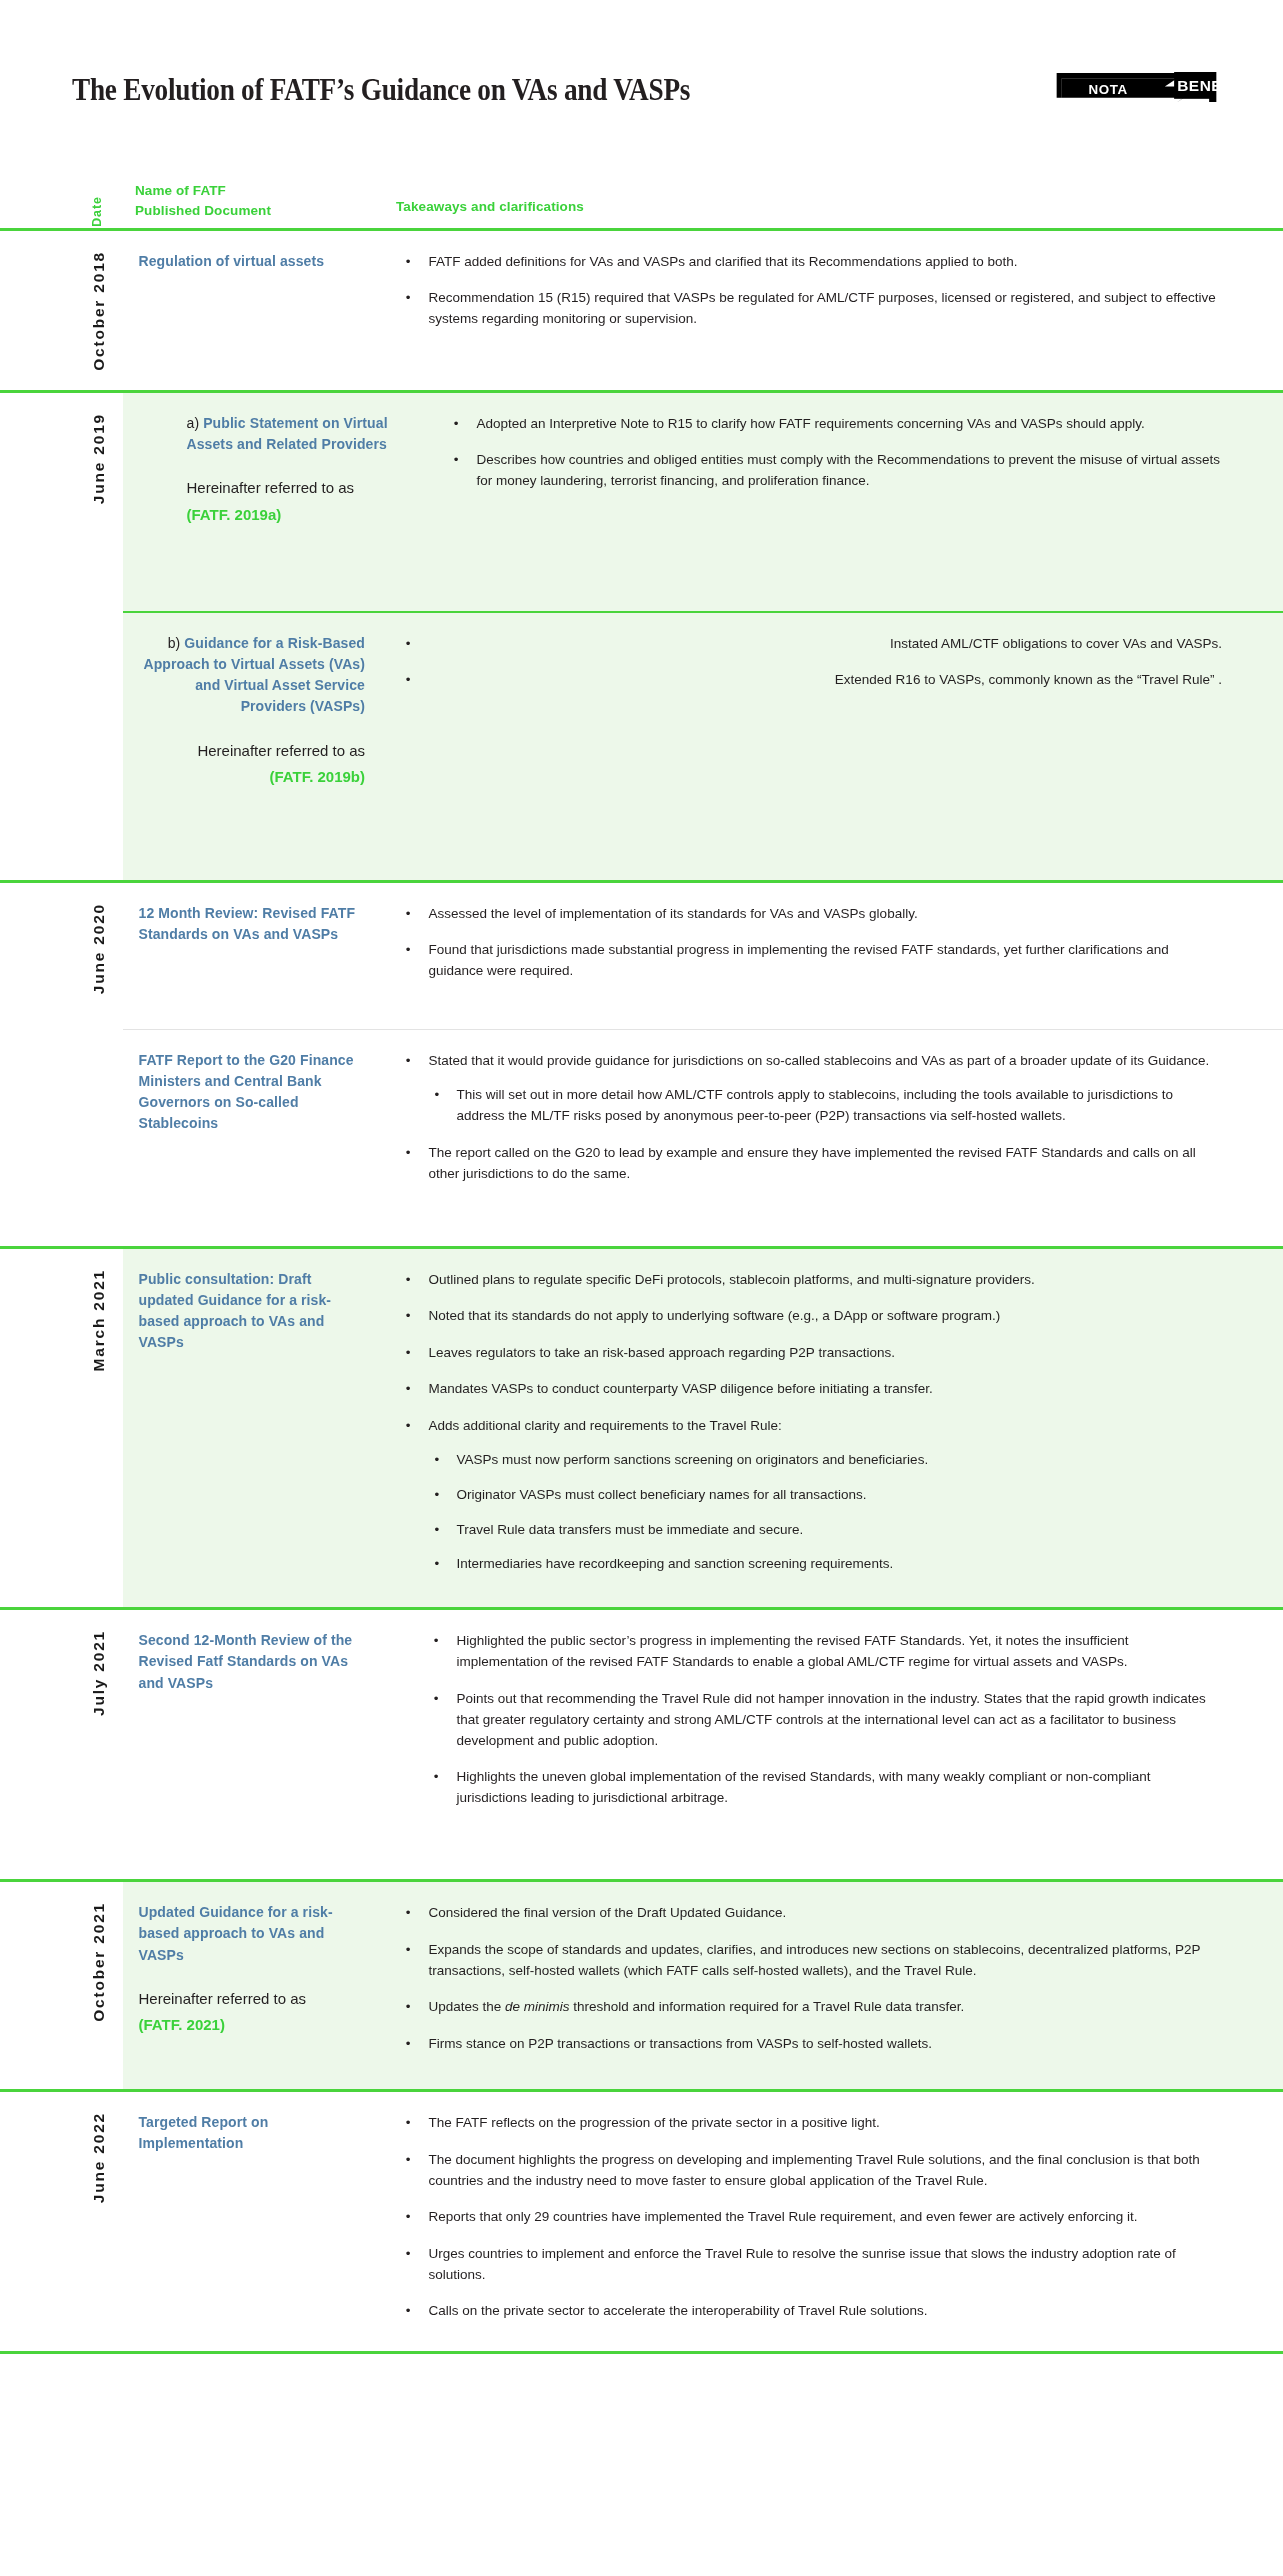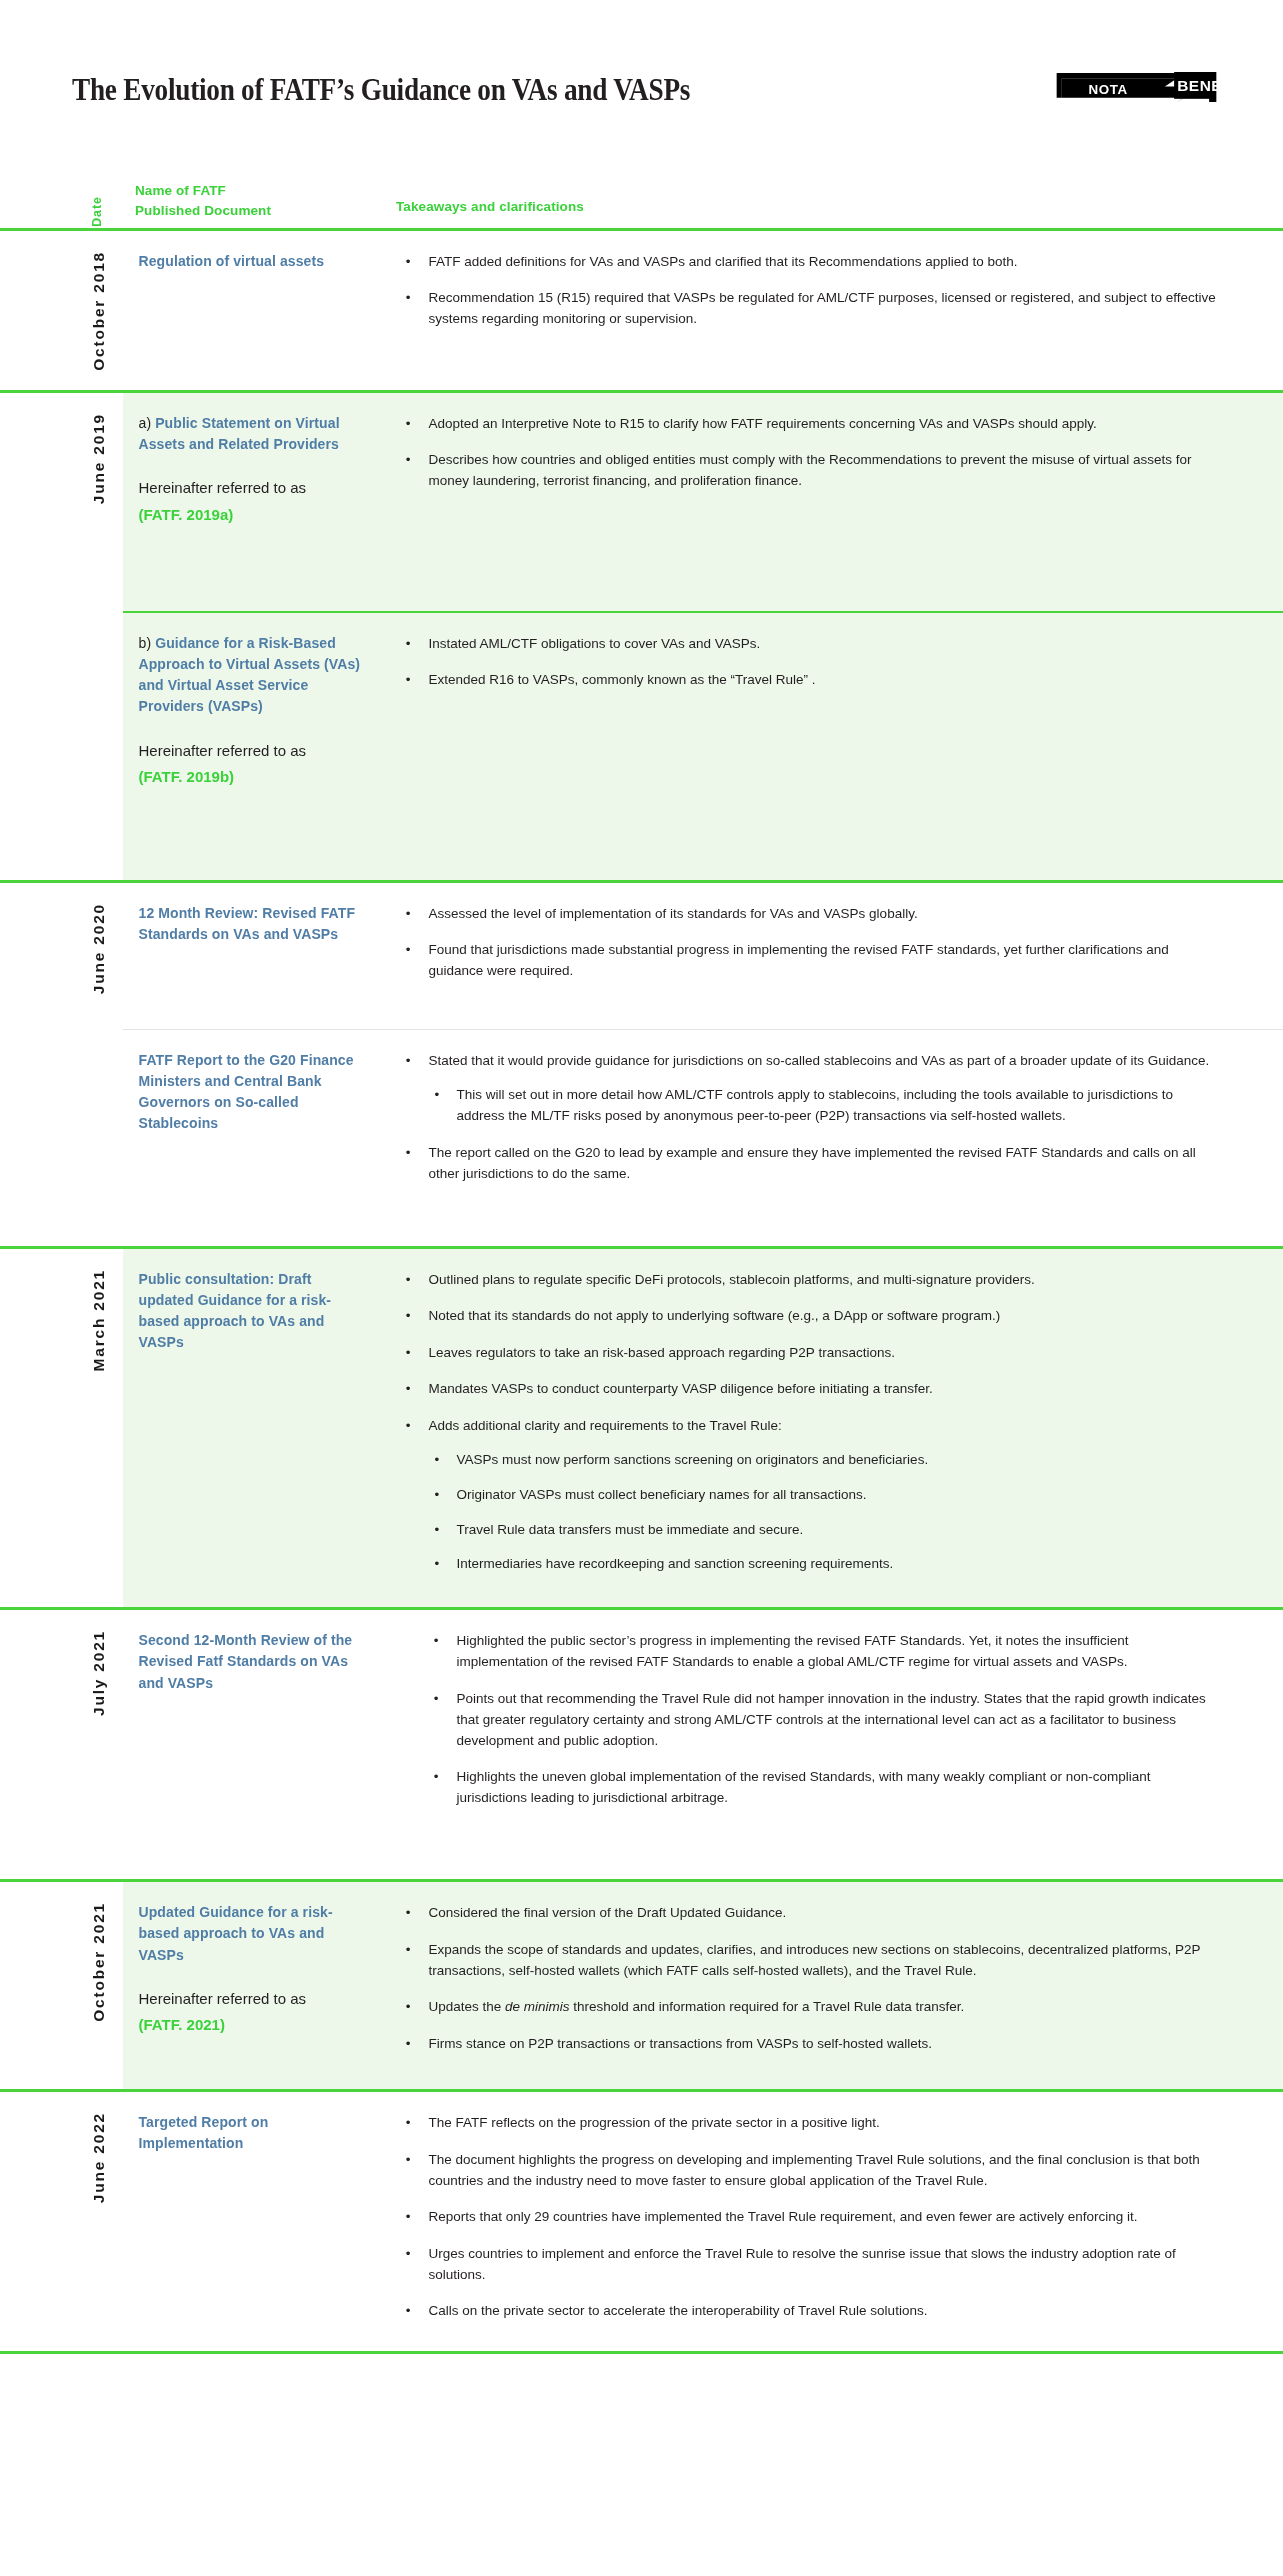--- a/index.html
+++ b/index.html
@@ -161,22 +161,22 @@
   }
   ul.blist ul.blist { margin-top: 13.5px; }
   ul.blist ul.blist > li { padding-left: 28px; margin-bottom: 13.5px; }
   ul.blist ul.blist > li > .bullet { left: 6.2px; }
   .ital { font-style: italic; }
 
   .footline { height: 3.1px; background: #4ad43c; width: 1284px; }
 
   
   .h-2018  { min-height: 159px; }
-  .h-2019a { min-height: 218px; }
-  .h-2019b { min-height: 269px; }
+  .h-2019a { min-height: 218px; margin-left: 48px; }
+  .h-2019b { min-height: 269px; text-align: right; }
   .h-2020a { min-height: 146px; }
   .h-2020b { min-height: 217px; }
   .h-2021m { min-height: 290px; }
   .h-2021j { min-height: 269px; gap: 28px; }
   .h-2021o { min-height: 207px; }
   .h-2022  { min-height: 259px; }
 </style>
 </head>
 <body>
 

